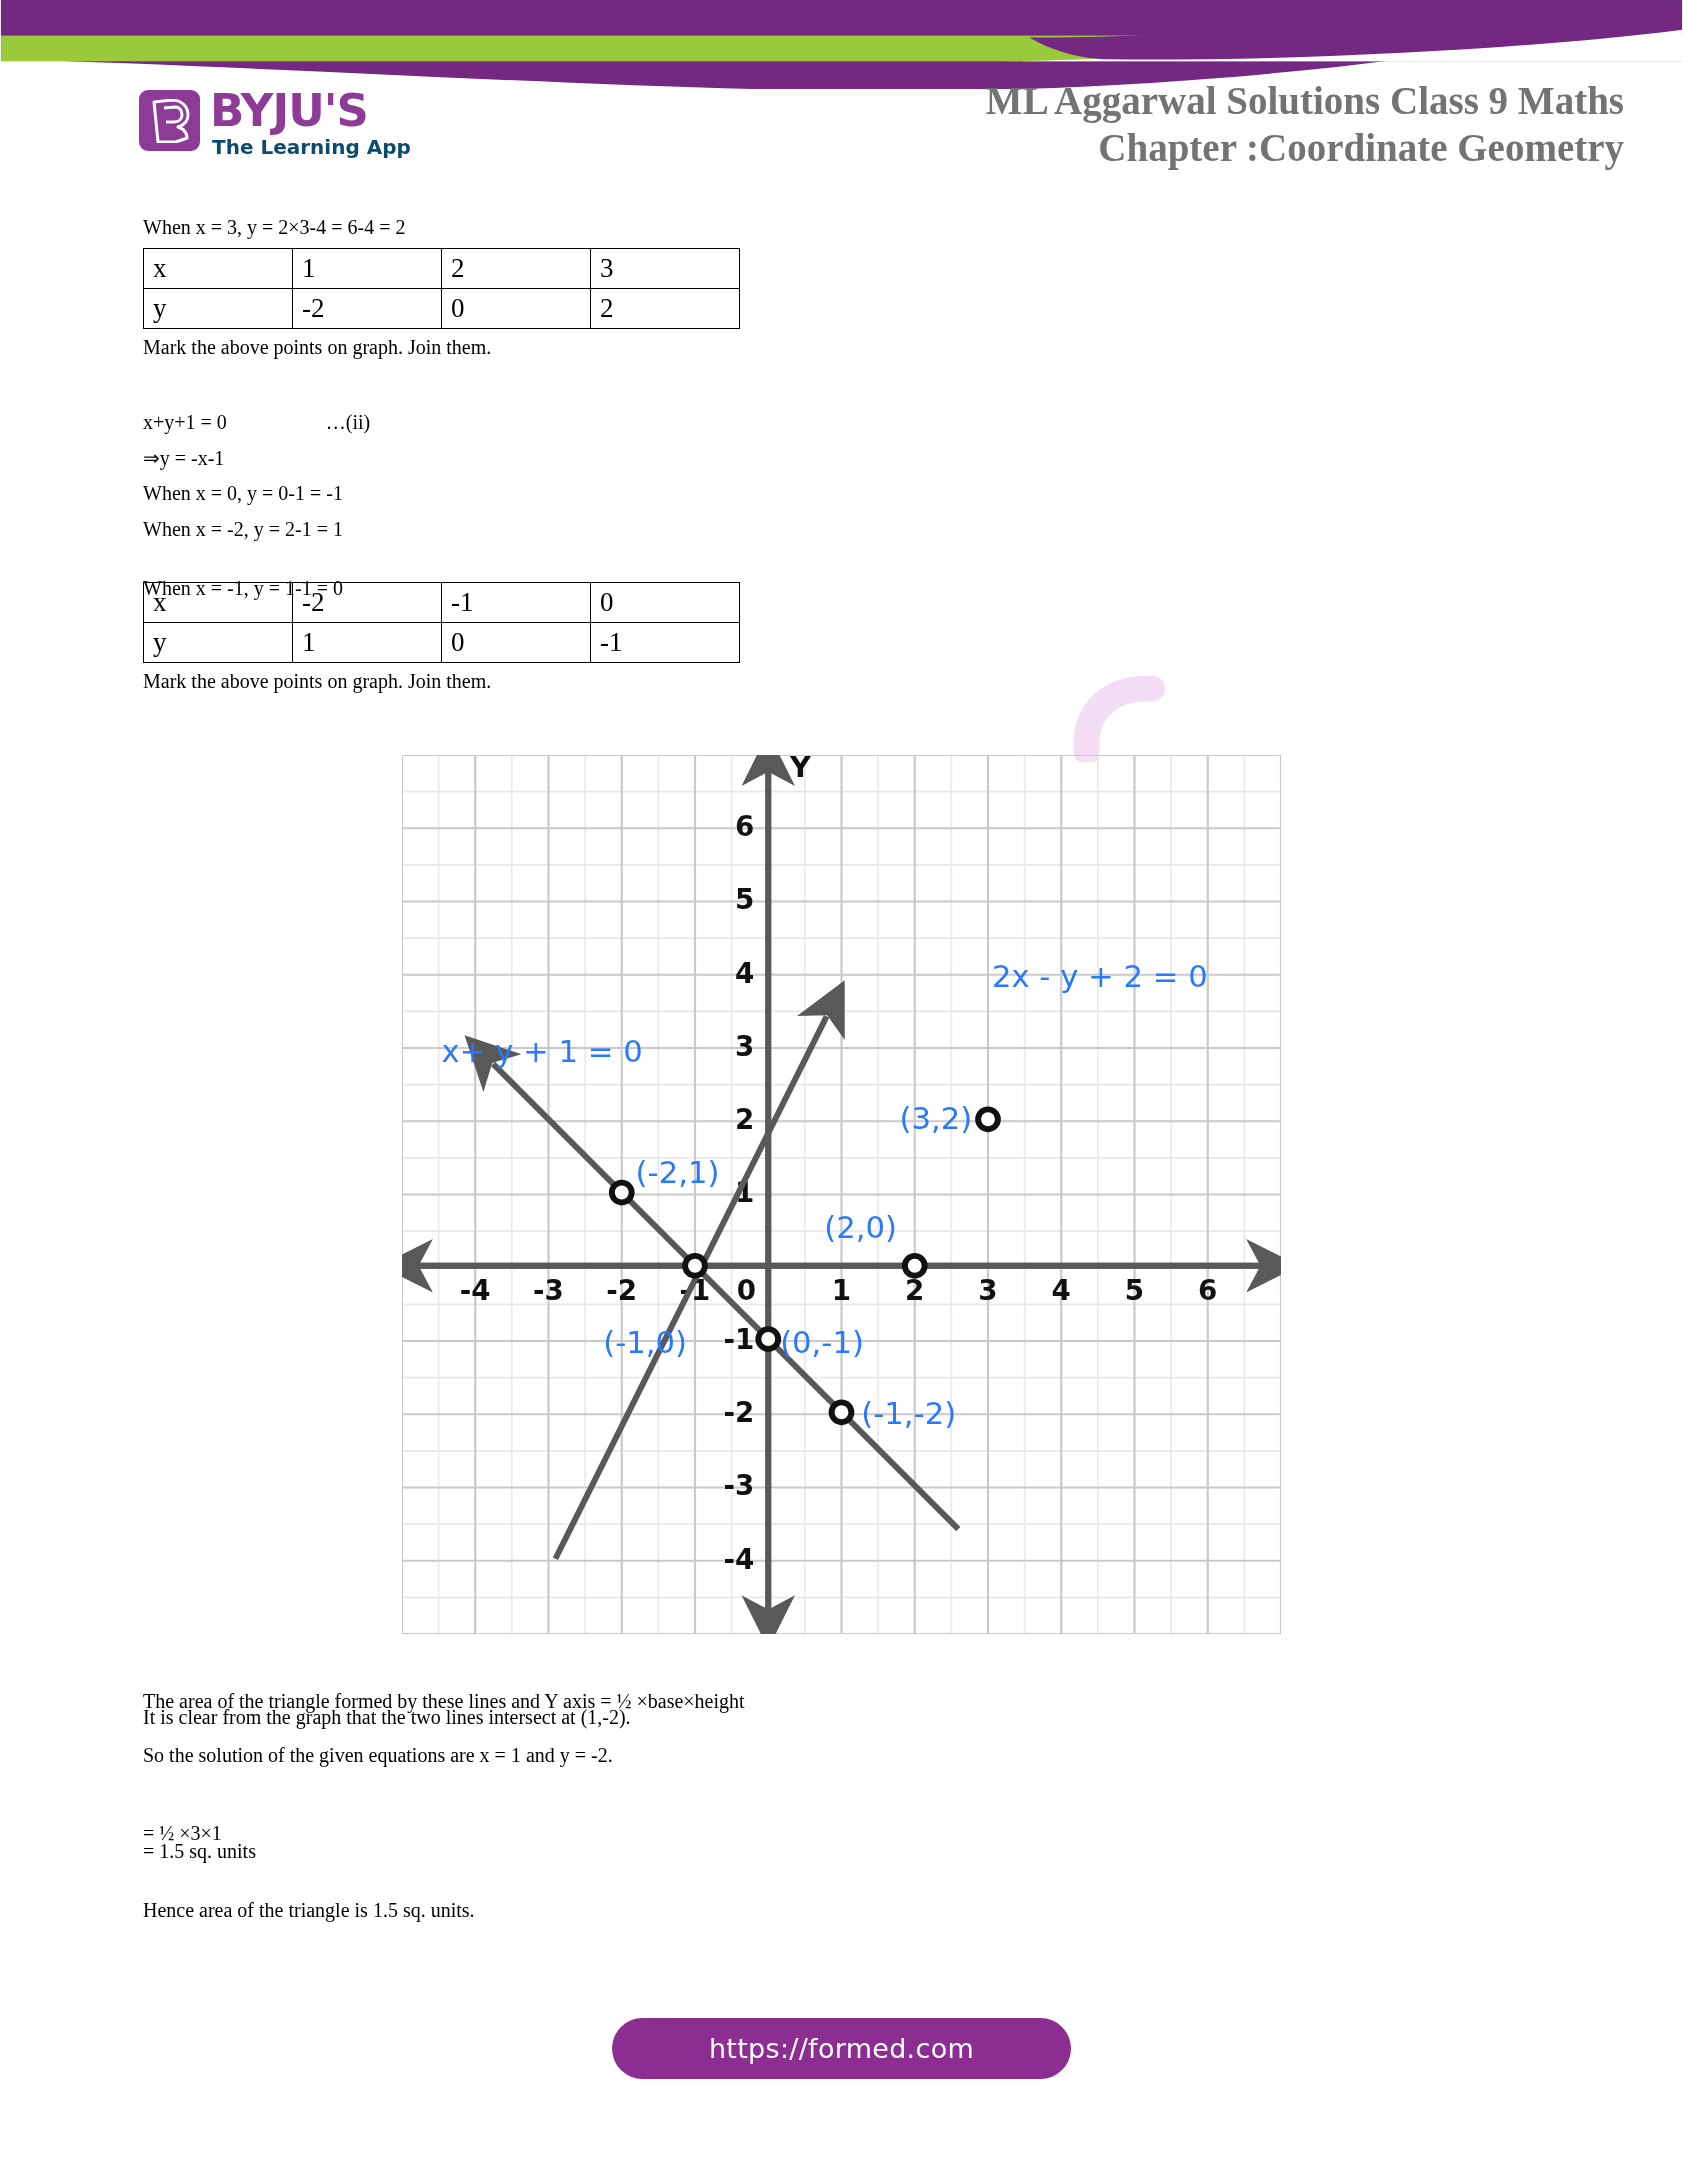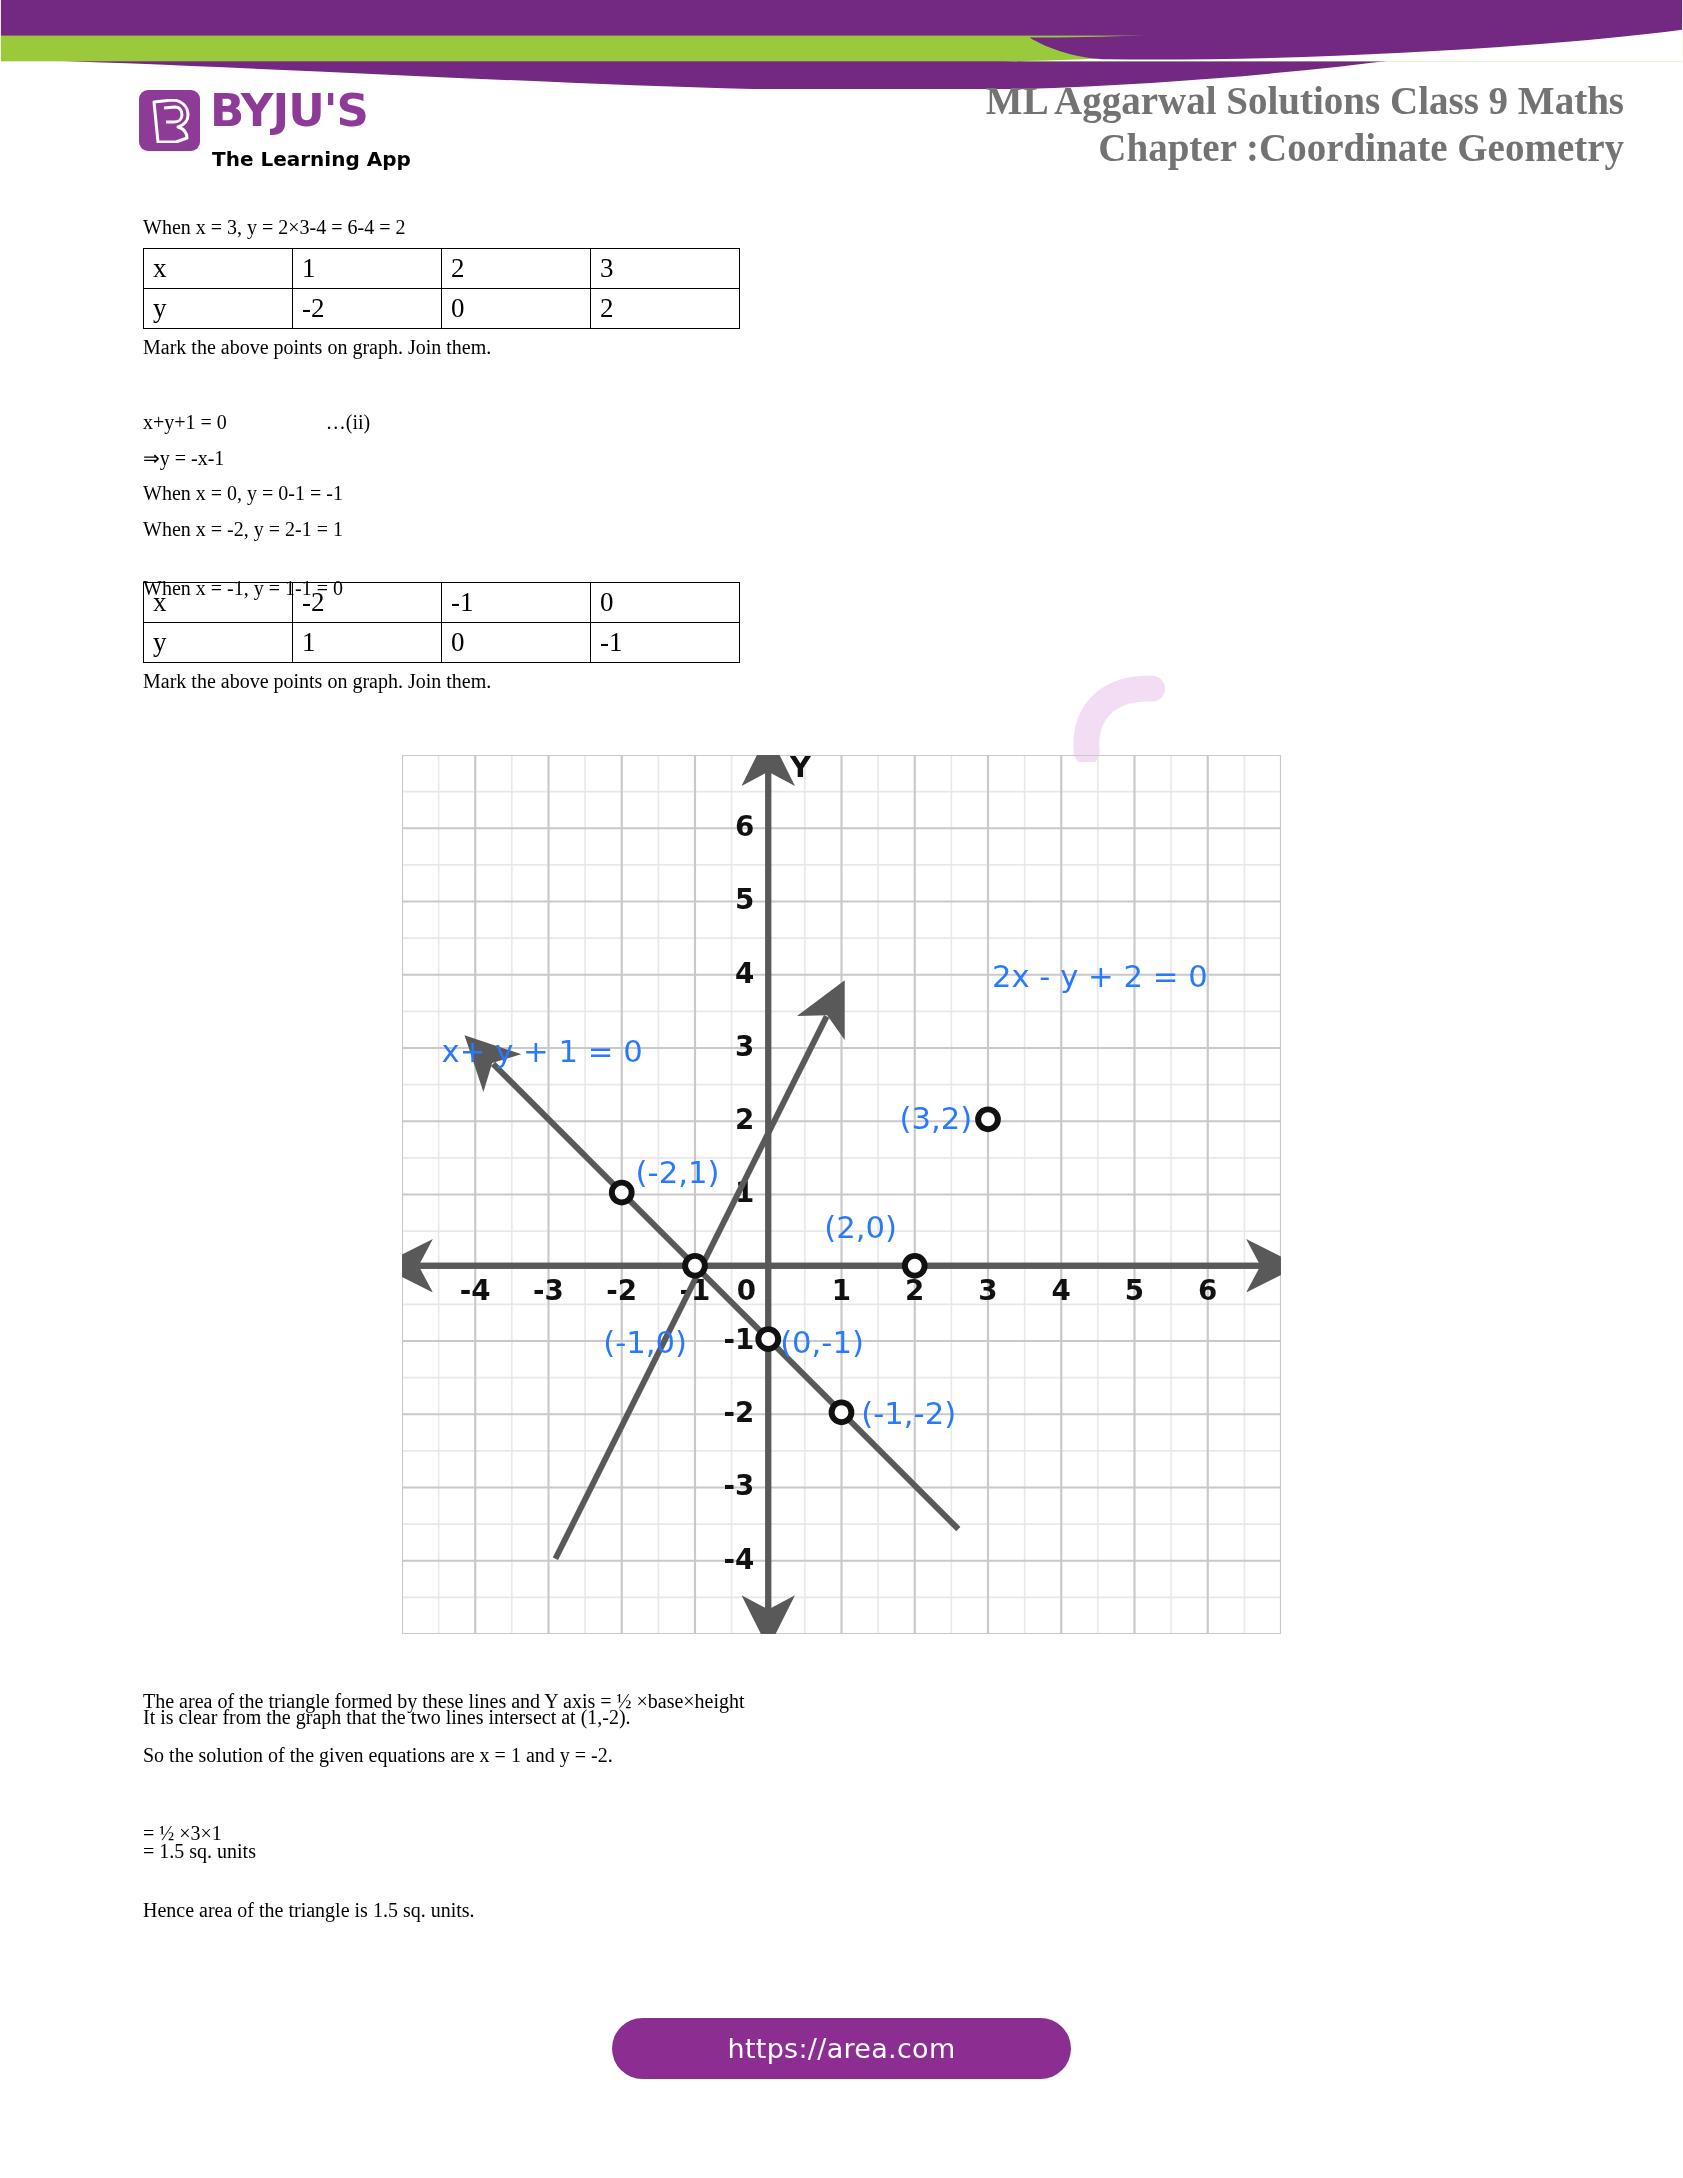--- a/index.html
+++ b/index.html
@@ -25,21 +25,21 @@
   #logo-mark svg { position:absolute; left:11px; top:9px; }
   #logo-word {
     position:absolute; left:71px; top:0px;
     font-family:"DejaVu Sans", sans-serif;
     font-weight:bold; font-size:45px; letter-spacing:-1px;
     color:#8e3a97; line-height:47px;
   }
   #logo-tag {
     position:absolute; left:73px; top:48px;
     font-family:"DejaVu Sans", sans-serif;
-    font-weight:bold; font-size:20px; color:#000000; letter-spacing:0px;margin-top:12px;
+    font-weight:bold; font-size:20px; color:#0c4a6e; letter-spacing:0px;
   }
 
   #doc-title {
     position:absolute; left:693px; top:77px; width:931px;
     text-align:right;
     font-family:"Liberation Serif", serif;
     font-weight:bold; font-size:39px; color:#737373;
     line-height:47px;
   }
   #doc-title .ln { display:block; white-space:nowrap; }
@@ -301,15 +301,15 @@
 </div>
 
 <div class="ptext" style="left:143px; top:1699px;">It is clear from the graph that the two lines intersect at (1,-2).</div>
 <div class="ptext" style="left:143px; top:1737px;">So the solution of the given equations are x = 1 and y = -2.</div>
 <div class="ptext" style="left:143px; top:1683px;">The area of the triangle formed by these lines and Y axis = ½ ×base×height</div>
 <div class="ptext" style="left:143px; top:1815px;">= ½ ×3×1</div>
 <div class="ptext" style="left:143px; top:1801px;margin-top:32px;">= 1.5 sq. units</div>
 <div class="ptext" style="left:143px; top:1892px;">Hence area of the triangle is 1.5 sq. units.</div>
 
 <div id="footer-btn">
-  <span>https://area.com</span>
+  <span>https://formed.com</span>
 </div>
 
 
 </body></html>

